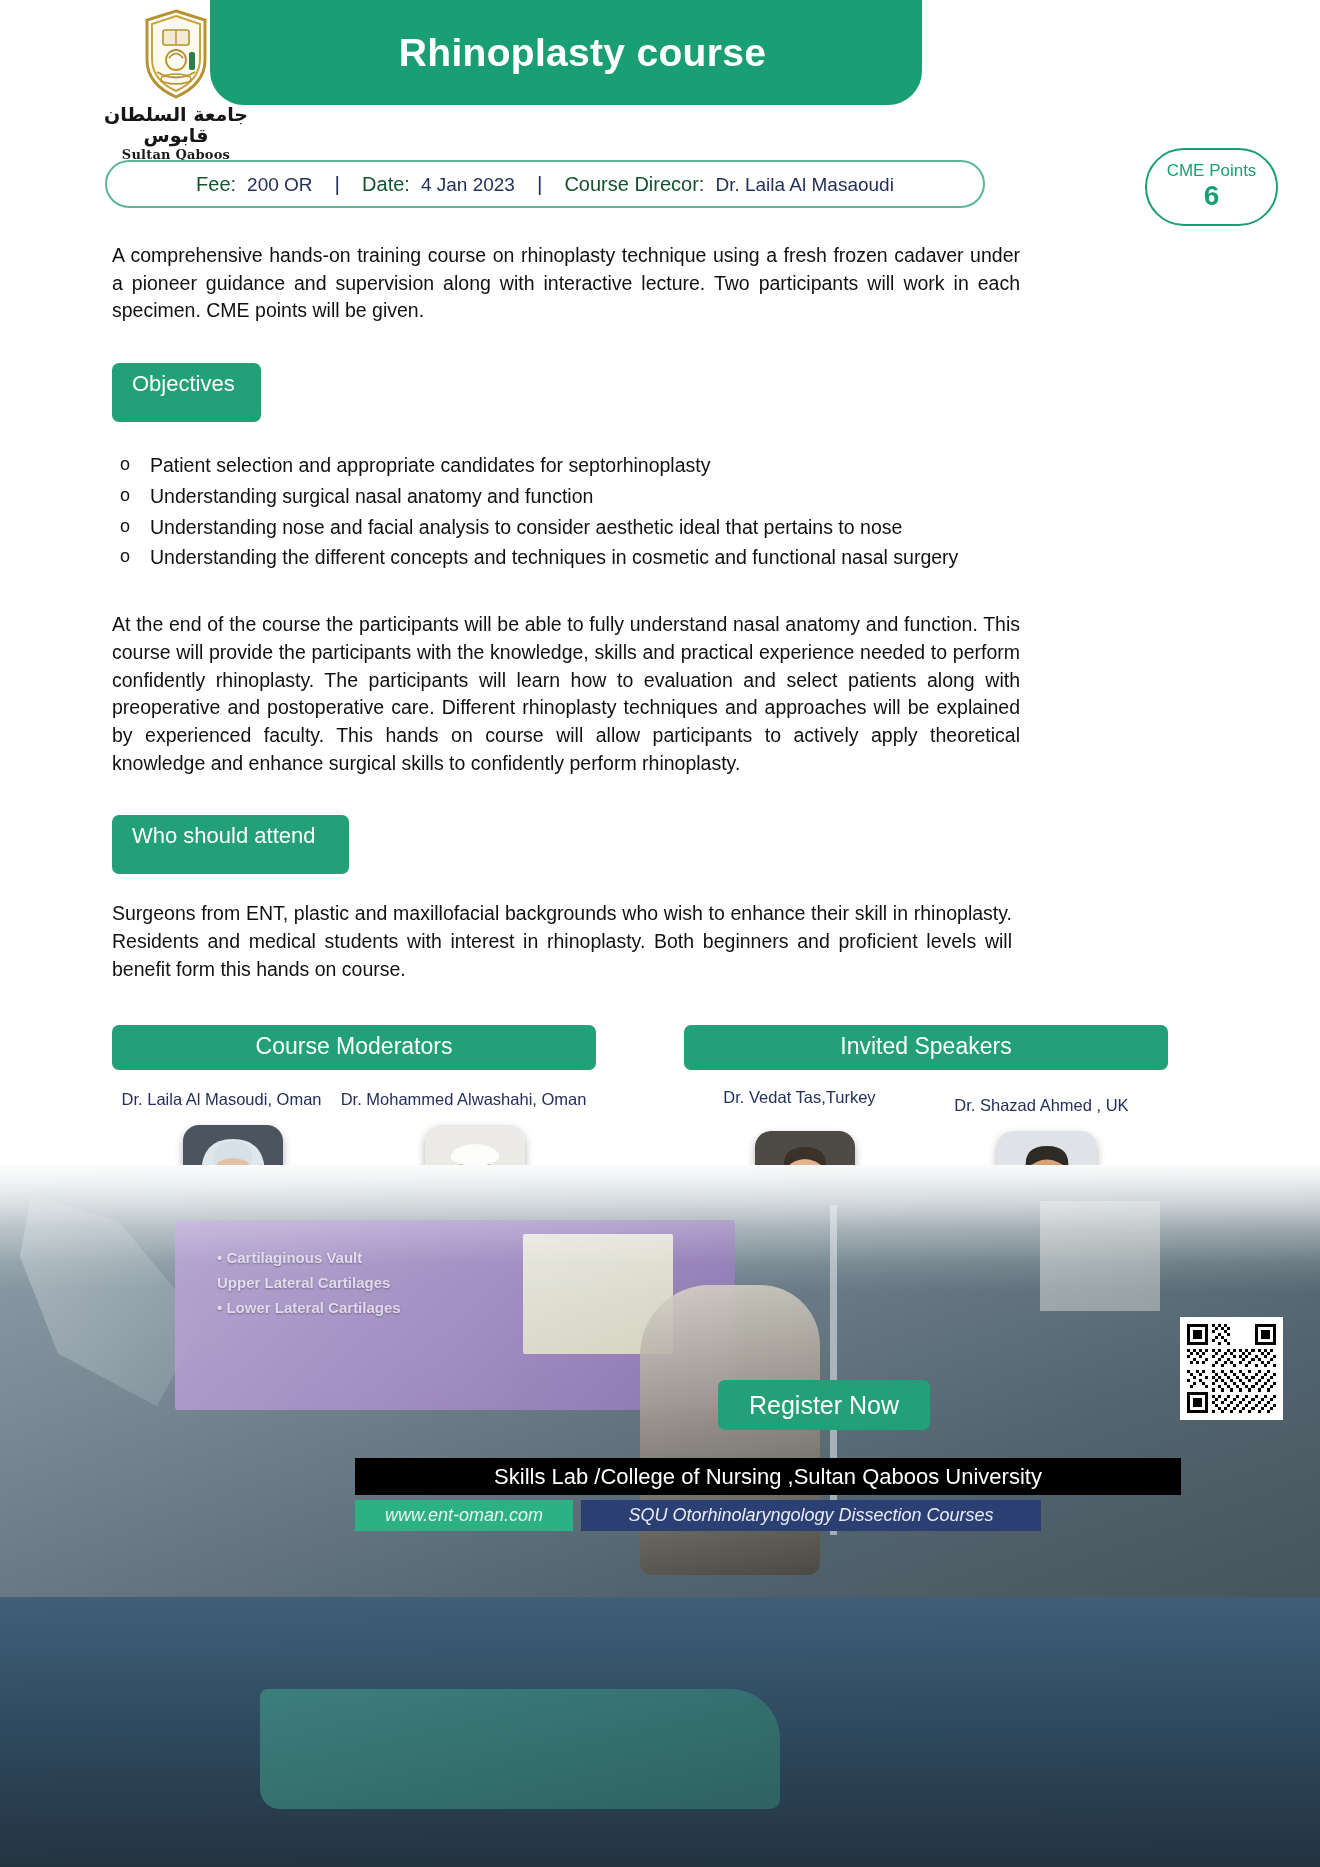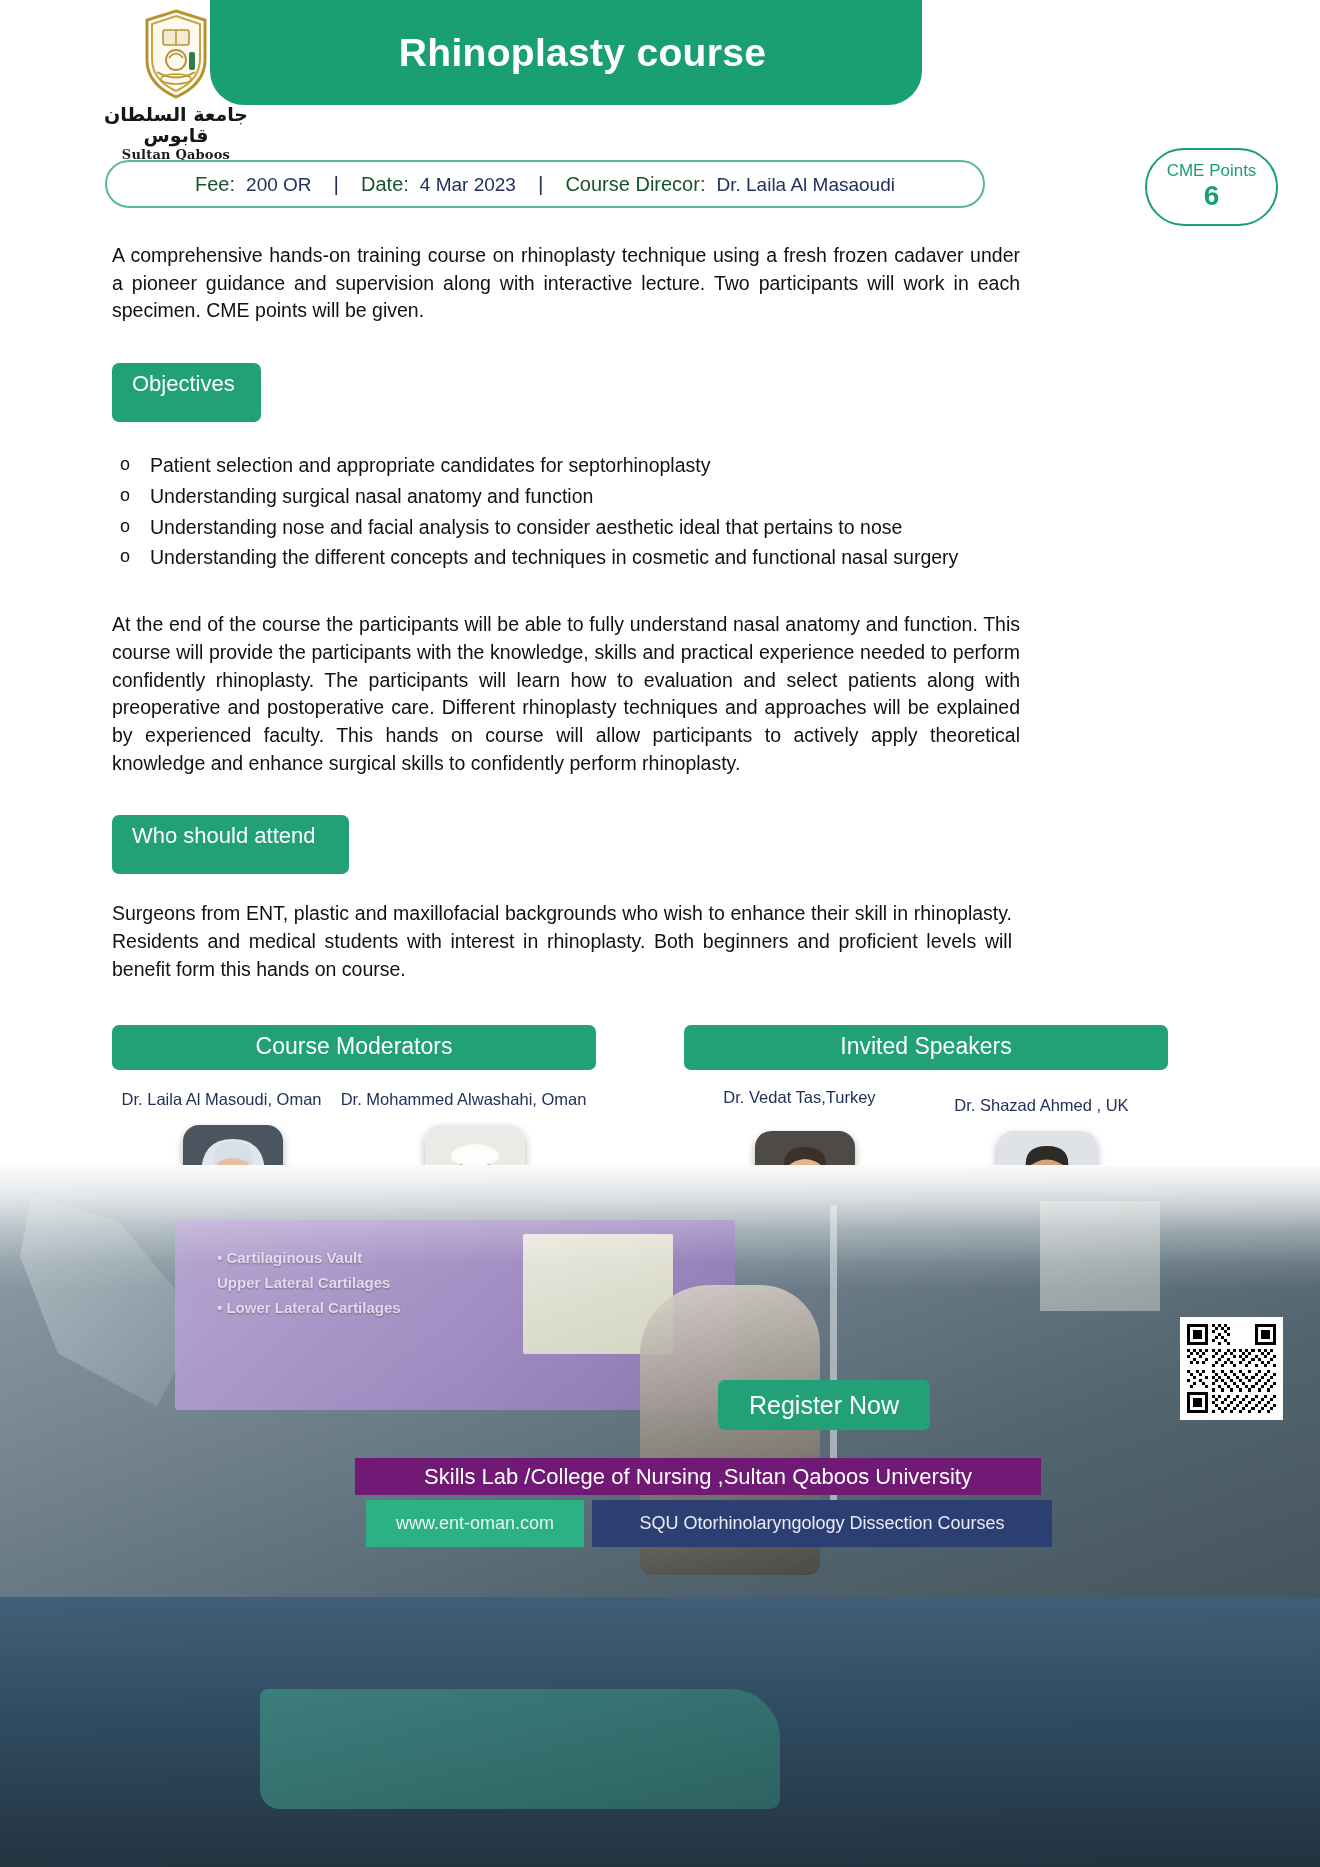--- a/index.html
+++ b/index.html
@@ -331,36 +331,37 @@
     height: 103px;
     background: #ffffff;
     padding: 7px;
   }
   .qr-box svg { display: block; }
 
   .footer-main {
     position: absolute;
     left: 355px;
     top: 293px;
-    width: 686px;
+    width: 826px;
     height: 37px;
-    background: #701a75;
+    background: #000000;
     display: flex;
     align-items: center;
     justify-content: center;
     color: #ffffff;
     font-size: 22px;
   }
   .footer-row {
     position: absolute;
-    left: 366px;
+    left: 355px;
     top: 335px;
     width: 686px;
-    height: 47px;
-    display: flex;
+    height: 31px;
+    display: flex;
+    font-style: italic;
   }
   .footer-url {
     width: 218px;
     background: #2bb184;
     display: flex;
     align-items: center;
     justify-content: center;
     color: #e8f6f0;
     font-size: 18px;
   }
@@ -403,21 +404,21 @@
 
 <div class="info-zone">
   <div class="info-pill">
     <div class="info-item">
       <span class="info-label">Fee:</span>
       <span class="info-value">200 OR</span>
     </div>
     <span class="info-sep">|</span>
     <div class="info-item">
       <span class="info-label">Date:</span>
-      <span class="info-value">4 Mar 2023</span>
+      <span class="info-value">4 Jan 2023</span>
     </div>
     <span class="info-sep">|</span>
     <div class="info-item">
       <span class="info-label">Course Direcor:</span>
       <span class="info-value">Dr. Laila Al Masaoudi</span>
     </div>
   </div>
 
   <div class="cme-badge">
     <div class="cme-label">CME Points</div>

